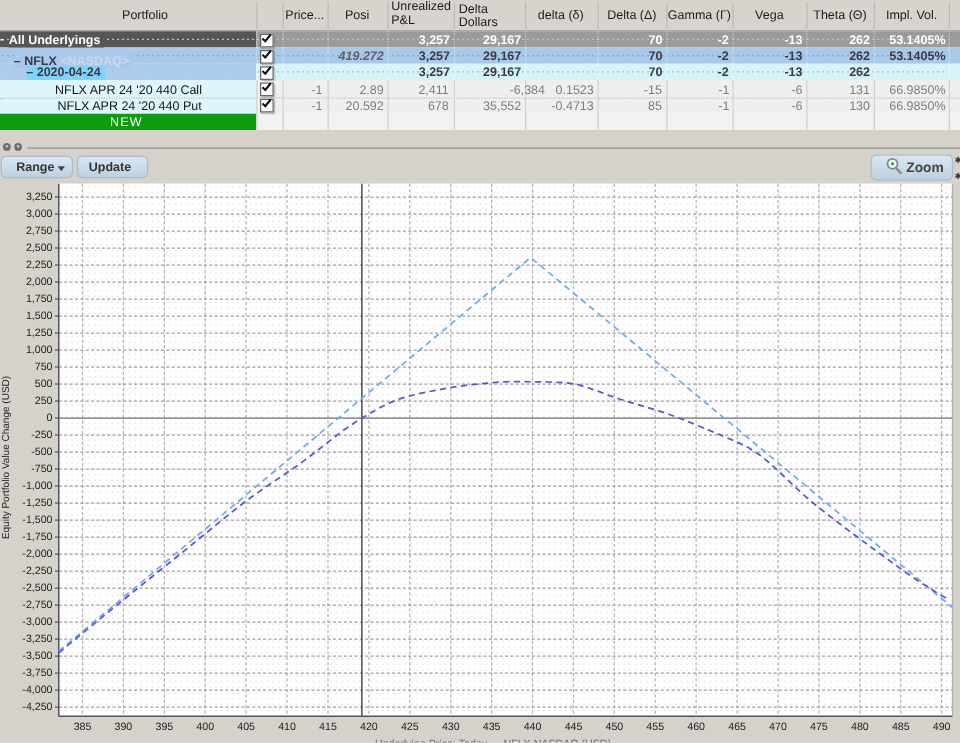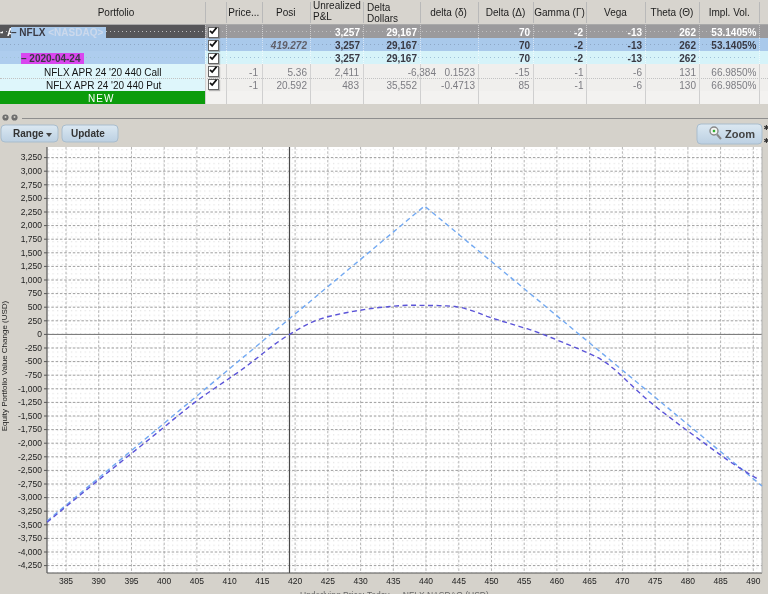--- a/index.html
+++ b/index.html
@@ -318,51 +318,51 @@
     </div>
 <span class="b w" style="left:7px;top:27px;background:#565659;padding-right:3px">All Underlyings</span>
 <span class="b w" style="left:0px;top:26px">-</span>
 <span class="b w r" style="right:408px;top:27px">3,257</span>
 <span class="b w r" style="right:351px;top:27px">29,167</span>
 <span class="b w r" style="right:238px;top:27px">70</span>
 <span class="b w r" style="right:185px;top:27px">-2</span>
 <span class="b w r" style="right:126px;top:27px">-13</span>
 <span class="b w r" style="right:72px;top:27px">262</span>
 <span class="b w r" style="right:11.600000000000023px;top:27px">53.1405%</span>
-<span class="b d" style="left:11px;top:27px;background:#a9c9eb;padding-right:3px">– <span style="font-weight:bold">NFLX</span> <span style="color:#ccd9ec">&lt;NASDAQ&gt;</span></span>
+<span class="b d" style="left:11px;top:44px;background:#a9c9eb;padding-right:3px">– <span style="font-weight:bold">NFLX</span> <span style="color:#ccd9ec">&lt;NASDAQ&gt;</span></span>
 <span class="b r" style="right:461px;top:40px;color:#60606a"><i>419.272</i></span>
 <span class="b d r" style="right:408px;top:40px">3,257</span>
 <span class="b d r" style="right:351px;top:40px">29,167</span>
 <span class="b d r" style="right:238px;top:40px">70</span>
 <span class="b d r" style="right:185px;top:40px">-2</span>
 <span class="b d r" style="right:126px;top:40px">-13</span>
 <span class="b d r" style="right:72px;top:40px">262</span>
 <span class="b d r" style="right:11.600000000000023px;top:40px">53.1405%</span>
-<span class="b d" style="left:21px;top:53px;background:#d946ef;padding-right:3px">– <span style="font-weight:bold">2020-04-24</span></span>
+<span class="b d" style="left:21px;top:53px;background:#7dd3fc;padding-right:3px">– <span style="font-weight:bold">2020-04-24</span></span>
 <span class="b d r" style="right:408px;top:53px">3,257</span>
 <span class="b d r" style="right:351px;top:53px">29,167</span>
 <span class="b d r" style="right:238px;top:53px">70</span>
 <span class="b d r" style="right:185px;top:53px">-2</span>
 <span class="b d r" style="right:126px;top:53px">-13</span>
 <span class="b d r" style="right:72px;top:53px">262</span>
 <span class="k" style="left:44px;top:66.5px">NFLX APR 24 '20 440 Call</span>
 <span class="g r" style="right:510px;top:66.5px">-1</span>
-<span class="g r" style="right:461px;top:66.5px">5.36</span>
+<span class="g r" style="right:461px;top:66.5px">2.89</span>
 <span class="g r" style="right:409px;top:66.5px">2,411</span>
 <span class="g r" style="right:332px;top:66.5px">-6,384</span>
 <span class="g r" style="right:293px;top:66.5px">0.1523</span>
 <span class="g r" style="right:238.5px;top:66.5px">-15</span>
 <span class="g r" style="right:184.5px;top:66.5px">-1</span>
 <span class="g r" style="right:126px;top:66.5px">-6</span>
 <span class="g r" style="right:72px;top:66.5px">131</span>
 <span class="g r" style="right:11.600000000000023px;top:66.5px">66.9850%</span>
 <span class="k" style="left:46px;top:80px">NFLX APR 24 '20 440 Put</span>
 <span class="g r" style="right:510px;top:80px">-1</span>
 <span class="g r" style="right:461px;top:80px">20.592</span>
-<span class="g r" style="right:409px;top:80px">483</span>
+<span class="g r" style="right:409px;top:80px">678</span>
 <span class="g r" style="right:351px;top:80px">35,552</span>
 <span class="g r" style="right:293px;top:80px">-0.4713</span>
 <span class="g r" style="right:238.5px;top:80px">85</span>
 <span class="g r" style="right:184.5px;top:80px">-1</span>
 <span class="g r" style="right:126px;top:80px">-6</span>
 <span class="g r" style="right:72px;top:80px">130</span>
 <span class="g r" style="right:11.600000000000023px;top:80px">66.9850%</span>
 <span style="position:absolute;left:88px;top:92.5px;color:#fff;font-size:10px;letter-spacing:1px">NEW</span>
 </div>
 </body></html>

